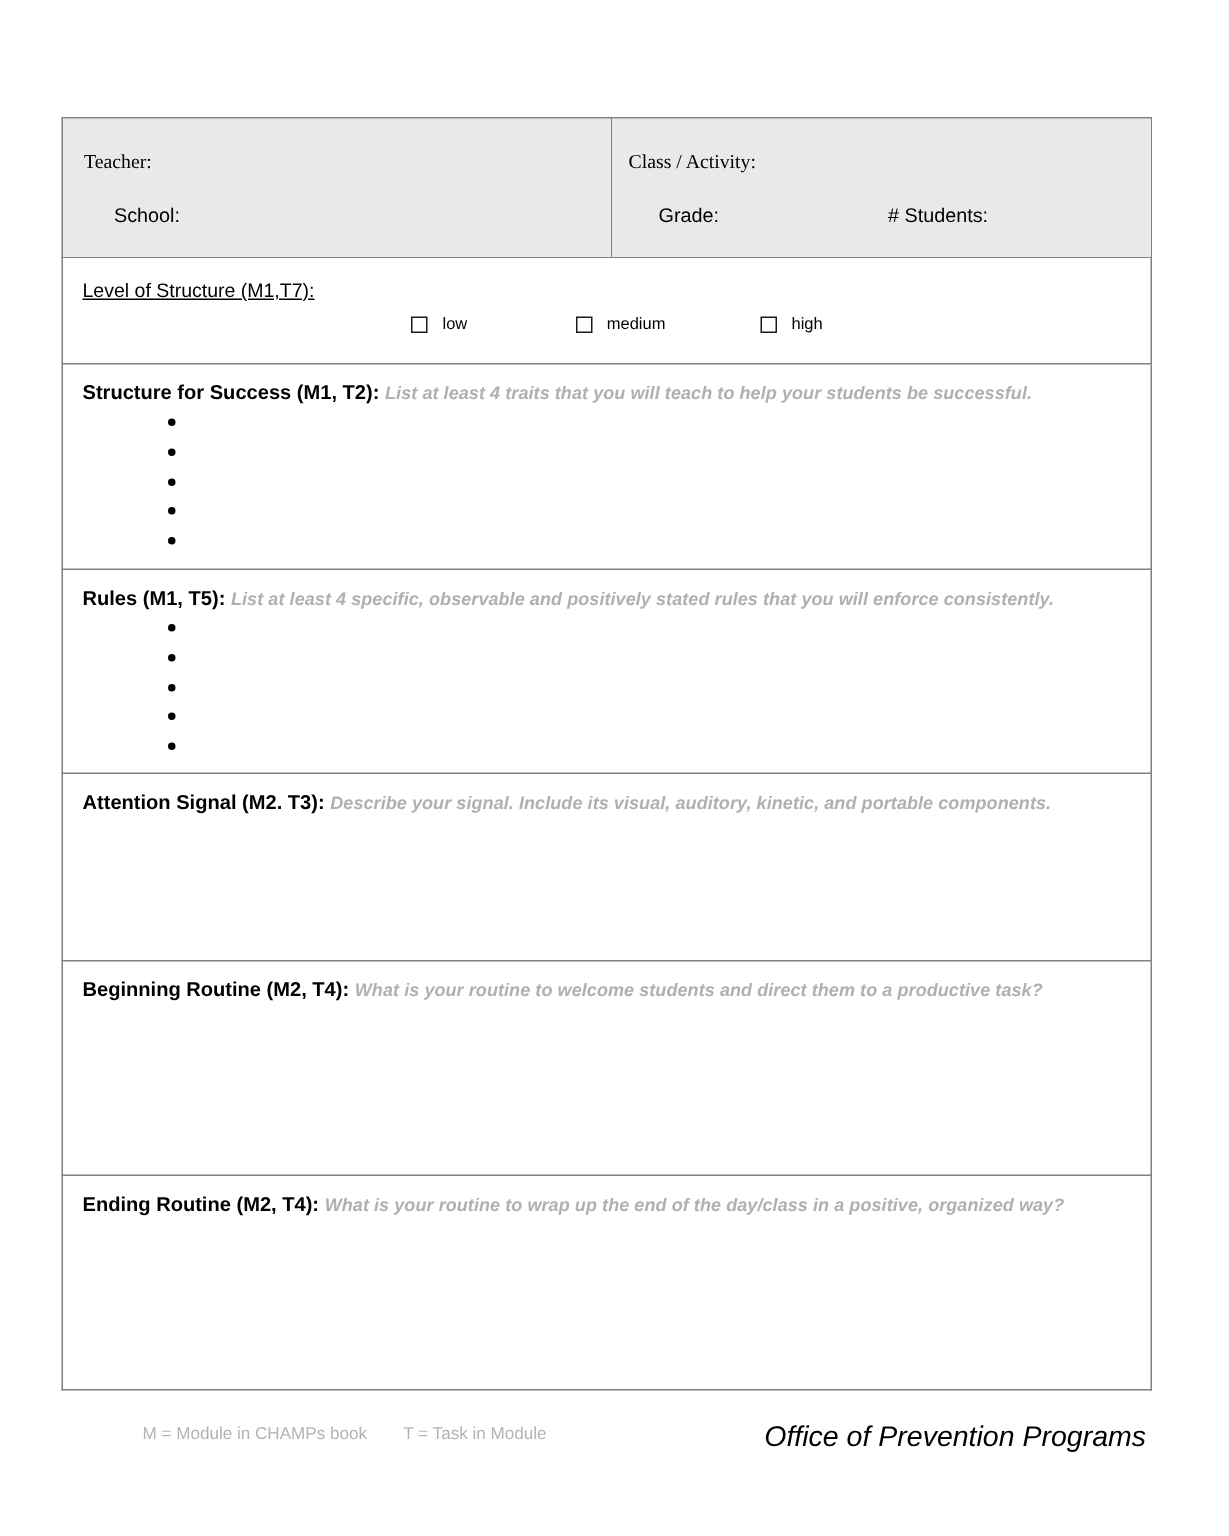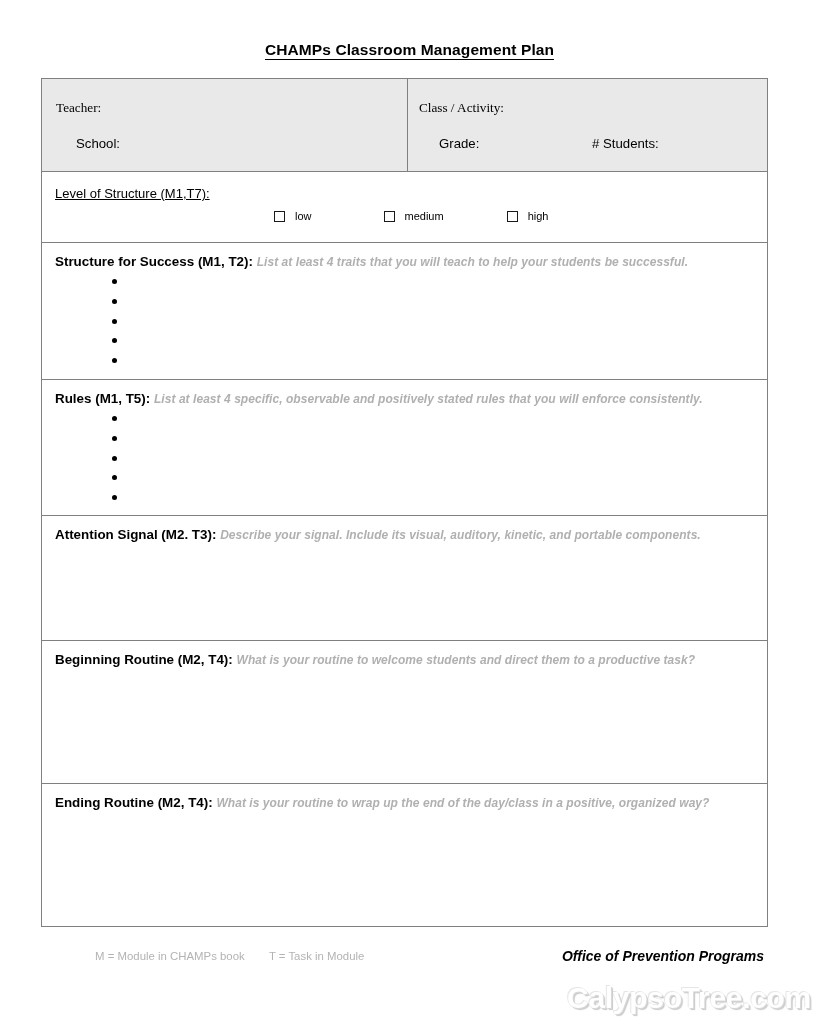--- a/index.html
+++ b/index.html
@@ -169,23 +169,23 @@
     font-size: 11.4px;
     color: #b3b3b3;
     white-space: nowrap;
     margin-left: 44px;
   }
   .footer-legend .gap { display: inline-block; width: 18px; }
   .footer-office {
     position: absolute;
     right: 3px;
     top: -2px;
-    font-size: 14px;
+    font-size: 19px;
     font-style: italic;
-    font-weight: bold;
+    font-weight: normal;
     white-space: nowrap;
   }
 
   
   .watermark {
     position: absolute;
     right: 8px;
     top: 981px;
     font-size: 30px;
     font-weight: bold;
@@ -197,23 +197,20 @@
       -1px -1px 0 #e6e6e6,
        0 0 1px #dcdcdc;
     white-space: nowrap;
   }
 </style>
 </head>
 <body>
 
 <div class="page">
 
-  <div class="doc-title">
-    <span>CHAMPs Classroom Management Plan</span>
-  </div>
 
   <table class="form-table">
     <colgroup>
       <col style="width:366px">
       <col style="width:360px">
     </colgroup>
     <tbody>
 
       <tr class="id-row">
         <td class="id-cell id-left">
@@ -325,15 +322,14 @@
 
   <div class="footer">
     <div class="footer-legend">
       <span>M = Module in CHAMPs book</span>
       <span class="gap"></span>
       <span>T = Task in Module</span>
     </div>
     <div class="footer-office">Office of Prevention Programs</div>
   </div>
 
-  <div class="watermark">CalypsoTree.com</div>
 
 </div>
 
 </body></html>

